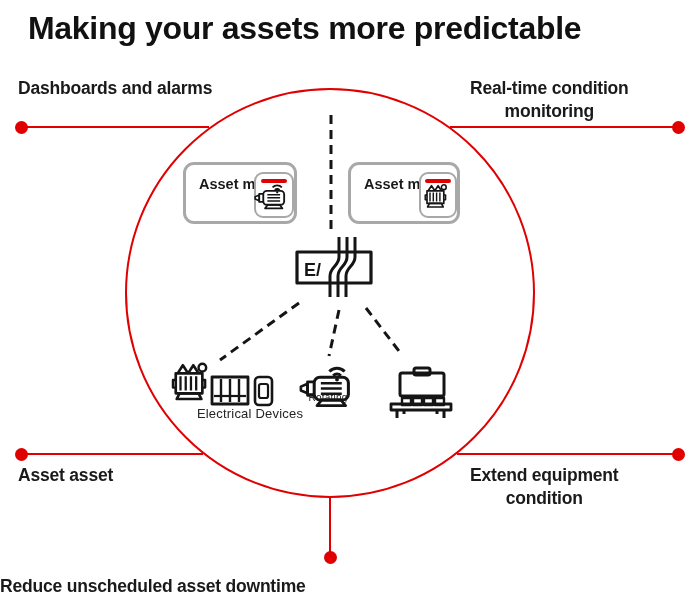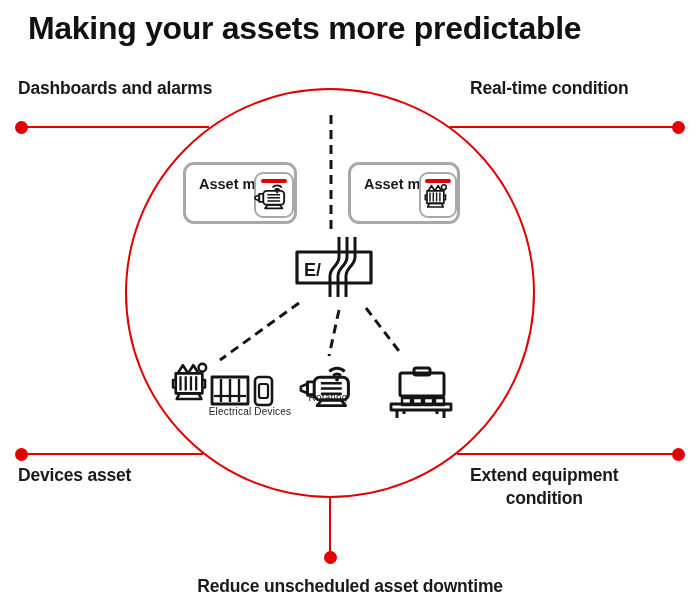--- a/index.html
+++ b/index.html
@@ -9,21 +9,21 @@
   }
   .title{
     position:absolute;left:28px;top:10px;font-size:32px;font-weight:700;
     letter-spacing:-0.3px;color:#111;
   }
   .callout{
     position:absolute;font-size:17.5px;font-weight:700;line-height:23px;
     color:#1a1a1a;letter-spacing:-0.2px;text-align:center;
   }
   .callout span{display:block}
-  .callout.center{left:0;width:700px;text-align:center}
+  .callout.center{left:0;width:700px;text-align:left}
   .hline{position:absolute;height:2px;background:#e00000}
   .vline{position:absolute;width:2px;background:#e00000}
   .dot{position:absolute;width:13px;height:13px;border-radius:50%;background:#e00000}
   .big-circle{
     position:absolute;left:125px;top:88px;width:406px;height:406px;
     border:2px solid #e00000;border-radius:50%;background:#fff;
   }
   .amodel{
     position:absolute;width:108px;height:56px;background:#fff;
     border:3px solid #a8a8a8;border-radius:11px;
@@ -33,21 +33,21 @@
     line-height:18px;color:#1a1a1a;
   }
   .iconbox{
     position:absolute;border:2.5px solid #a8a8a8;border-radius:9px;background:#fff;
   }
   .redbar{
     position:absolute;left:50%;transform:translateX(-50%);top:5px;
     width:26px;height:4px;border-radius:2px;background:#e00000;
   }
   .minilabel{
-    position:absolute;font-size:10px;color:#242424;white-space:nowrap;
+    position:absolute;font-size:13px;color:#242424;white-space:nowrap;
     transform:translateX(-50%);letter-spacing:0.2px;
   }
   svg.overlay{position:absolute;left:0;top:0;width:700px;height:613px}
   .stroke{fill:none;stroke:#151515;stroke-width:2.6;stroke-linejoin:round}
   .dash{fill:none;stroke:#151515;stroke-width:3;stroke-dasharray:9 6}
 </style>
 </head>
 <body>
 
 <div class="title">Making your assets more predictable</div>
@@ -64,23 +64,24 @@
 <div class="dot" style="left:671.5px;top:120.5px"></div>
 <div class="dot" style="left:14.5px;top:447.5px"></div>
 <div class="dot" style="left:671.5px;top:447.5px"></div>
 <div class="dot" style="left:323.5px;top:550.5px"></div>
 
 <div class="callout" style="left:18px;top:77px">
   <span>Dashboards and alarms</span>
 </div>
 <div class="callout" style="left:470px;top:77px">
   <span>Real-time condition</span>
+  <span>monitoring</span>
 </div>
 <div class="callout" style="left:18px;top:464px">
-  <span>Devices asset</span>
+  <span>Asset asset</span>
 </div>
 <div class="callout" style="left:470px;top:464px">
   <span>Extend equipment</span>
   <span>condition</span>
 </div>
 <div class="callout center" style="top:575px">
   <span>Reduce unscheduled asset downtime</span>
 </div>
 
 <div class="amodel" style="left:183px;top:162px">

